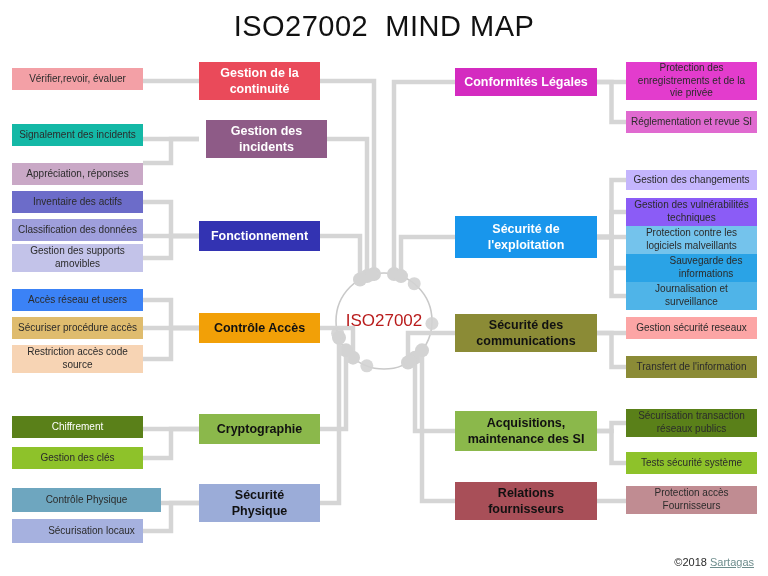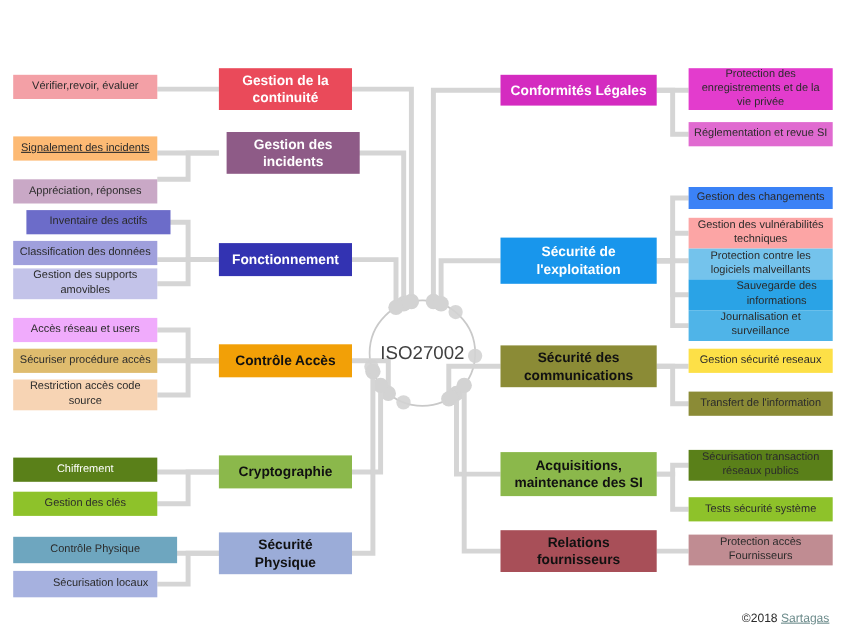--- a/index.html
+++ b/index.html
@@ -47,21 +47,21 @@
     font-size:10px;
     font-weight:normal;
     color:#2b2b2b;
   }
   .sub.light{color:#ffffff;}
 
   .hub{
     position:absolute;
     z-index:4;
     display:flex;align-items:center;justify-content:center;
-    font-size:17px;color:#404040;
+    font-size:17px;color:#b91c1c;
     background:#ffffff;
     border:2px solid #d9d9d9;
     border-radius:50%;
   }
 
   .footer{
     position:absolute;
     right:14px;bottom:8px;
     font-size:11px;
     color:#2b2b2b;
@@ -71,20 +71,21 @@
   .footer .name{
     color:#6d8c8c;
     text-decoration:underline;
   }
 </style>
 </head>
 <body>
 
 <div id="map">
 
+  <div class="title">ISO27002  MIND MAP</div>
 
   <svg class="links" viewBox="0 0 768 576" width="768" height="576">
       <circle cx="384" cy="321" r="48" fill="#ffffff" stroke="#c9c9c9" stroke-width="1.6"></circle>
       <path d="M 320 81 L 374 81 L 374 274.053221622778" stroke="#d5d5d5" stroke-width="4.5" fill="none"></path>
       <circle cx="374" cy="274.053221622778" r="7" fill="#d3d3d3"></circle>
       <path d="M 320 139 L 367 139 L 367 276.11124862507313" stroke="#d5d5d5" stroke-width="4.5" fill="none"></path>
       <circle cx="367" cy="276.11124862507313" r="7" fill="#d3d3d3"></circle>
       <path d="M 320 236 L 360 236 L 360 279.43078061834694" stroke="#d5d5d5" stroke-width="4.5" fill="none"></path>
       <circle cx="360" cy="279.43078061834694" r="7" fill="#d3d3d3"></circle>
       <path d="M 320 328 L 353 328 L 353 357.6469644036174" stroke="#d5d5d5" stroke-width="4.5" fill="none"></path>
@@ -166,36 +167,36 @@
       </div>
       <div class="box main dark" style="left: 455px; top: 411px; width: 142px; height: 40px; background: rgb(139, 184, 75);">
         <span>Acquisitions,<br>maintenance des SI</span>
       </div>
       <div class="box main dark" style="left: 455px; top: 482px; width: 142px; height: 38px; background: rgb(168, 79, 88);">
         <span>Relations<br>fournisseurs</span>
       </div>
       <div class="box sub" style="left: 12px; top: 68px; width: 131px; height: 22px; background: rgb(243, 160, 166);">
         <span>Vérifier,revoir, évaluer</span>
       </div>
-      <div class="box sub" style="left: 12px; top: 124px; width: 131px; height: 22px; background: #fdba74; text-decoration: underline;">
+      <div class="box sub" style="left: 12px; top: 124px; width: 131px; height: 22px; background: #14b8a6;">
         <span>Signalement des incidents</span>
       </div>
       <div class="box sub" style="left: 12px; top: 163px; width: 131px; height: 22px; background: rgb(201, 168, 198);">
         <span>Appréciation, réponses</span>
       </div>
-      <div class="box sub" style="left: 24px; top: 191px; width: 131px; height: 22px; background: rgb(108, 108, 201);">
+      <div class="box sub" style="left: 12px; top: 191px; width: 131px; height: 22px; background: rgb(108, 108, 201);">
         <span>Inventaire des actifs</span>
       </div>
       <div class="box sub" style="left: 12px; top: 219px; width: 131px; height: 22px; background: rgb(159, 159, 220);">
         <span>Classification des données</span>
       </div>
       <div class="box sub" style="left: 12px; top: 244px; width: 131px; height: 28px; background: rgb(195, 195, 233);">
         <span>Gestion des supports<br>amovibles</span>
       </div>
-      <div class="box sub" style="left: 12px; top: 289px; width: 131px; height: 22px; background: #f0abfc; text-align: right;">
+      <div class="box sub" style="left: 12px; top: 289px; width: 131px; height: 22px; background: #3b82f6; text-align: right;">
         <span>Accès réseau et users</span>
       </div>
       <div class="box sub" style="left: 12px; top: 317px; width: 131px; height: 22px; background: rgb(223, 188, 110);">
         <span>Sécuriser procédure accès</span>
       </div>
       <div class="box sub" style="left: 12px; top: 345px; width: 131px; height: 28px; background: rgb(247, 212, 180);">
         <span>Restriction accès code<br>source</span>
       </div>
       <div class="box sub light" style="left: 12px; top: 416px; width: 131px; height: 22px; background: rgb(90, 128, 25);">
         <span>Chiffrement</span>
@@ -208,36 +209,36 @@
       </div>
       <div class="box sub" style="left: 12px; top: 519px; width: 131px; height: 24px; background: rgb(166, 177, 223); padding-left: 31px;">
         <span>Sécurisation locaux</span>
       </div>
       <div class="box sub" style="left: 626px; top: 62px; width: 131px; height: 38px; background: rgb(227, 60, 205);">
         <span>Protection des<br>enregistrements et de la<br>vie privée</span>
       </div>
       <div class="box sub" style="left: 626px; top: 111px; width: 131px; height: 22px; background: rgb(224, 106, 208);">
         <span>Réglementation et revue SI</span>
       </div>
-      <div class="box sub" style="left: 626px; top: 170px; width: 131px; height: 20px; background: #3b82f6;">
+      <div class="box sub" style="left: 626px; top: 170px; width: 131px; height: 20px; background: #c4b5fd;">
         <span>Gestion des changements</span>
       </div>
-      <div class="box sub" style="left: 626px; top: 198px; width: 131px; height: 28px; background: #fca5a5;">
+      <div class="box sub" style="left: 626px; top: 198px; width: 131px; height: 28px; background: #8b5cf6;">
         <span>Gestion des vulnérabilités<br>techniques</span>
       </div>
       <div class="box sub" style="left: 626px; top: 226px; width: 131px; height: 28px; background: rgb(116, 195, 236);">
         <span>Protection contre les<br>logiciels malveillants</span>
       </div>
       <div class="box sub" style="left: 626px; top: 254px; width: 131px; height: 28px; background: rgb(42, 163, 230); padding-left: 32px;">
         <span>Sauvegarde des<br>informations</span>
       </div>
       <div class="box sub" style="left: 626px; top: 282px; width: 131px; height: 28px; background: rgb(79, 180, 232);">
         <span>Journalisation et<br>surveillance</span>
       </div>
-      <div class="box sub" style="left: 626px; top: 317px; width: 131px; height: 22px; background: #fde047; text-align: right;">
+      <div class="box sub" style="left: 626px; top: 317px; width: 131px; height: 22px; background: #fca5a5; text-align: right;">
         <span>Gestion sécurité reseaux</span>
       </div>
       <div class="box sub" style="left: 626px; top: 356px; width: 131px; height: 22px; background: rgb(139, 139, 54);">
         <span>Transfert de l'information</span>
       </div>
       <div class="box sub" style="left: 626px; top: 409px; width: 131px; height: 28px; background: rgb(90, 128, 25);">
         <span>Sécurisation transaction<br>réseaux publics</span>
       </div>
       <div class="box sub" style="left: 626px; top: 452px; width: 131px; height: 22px; background: rgb(142, 194, 42);">
         <span>Tests sécurité système</span>

